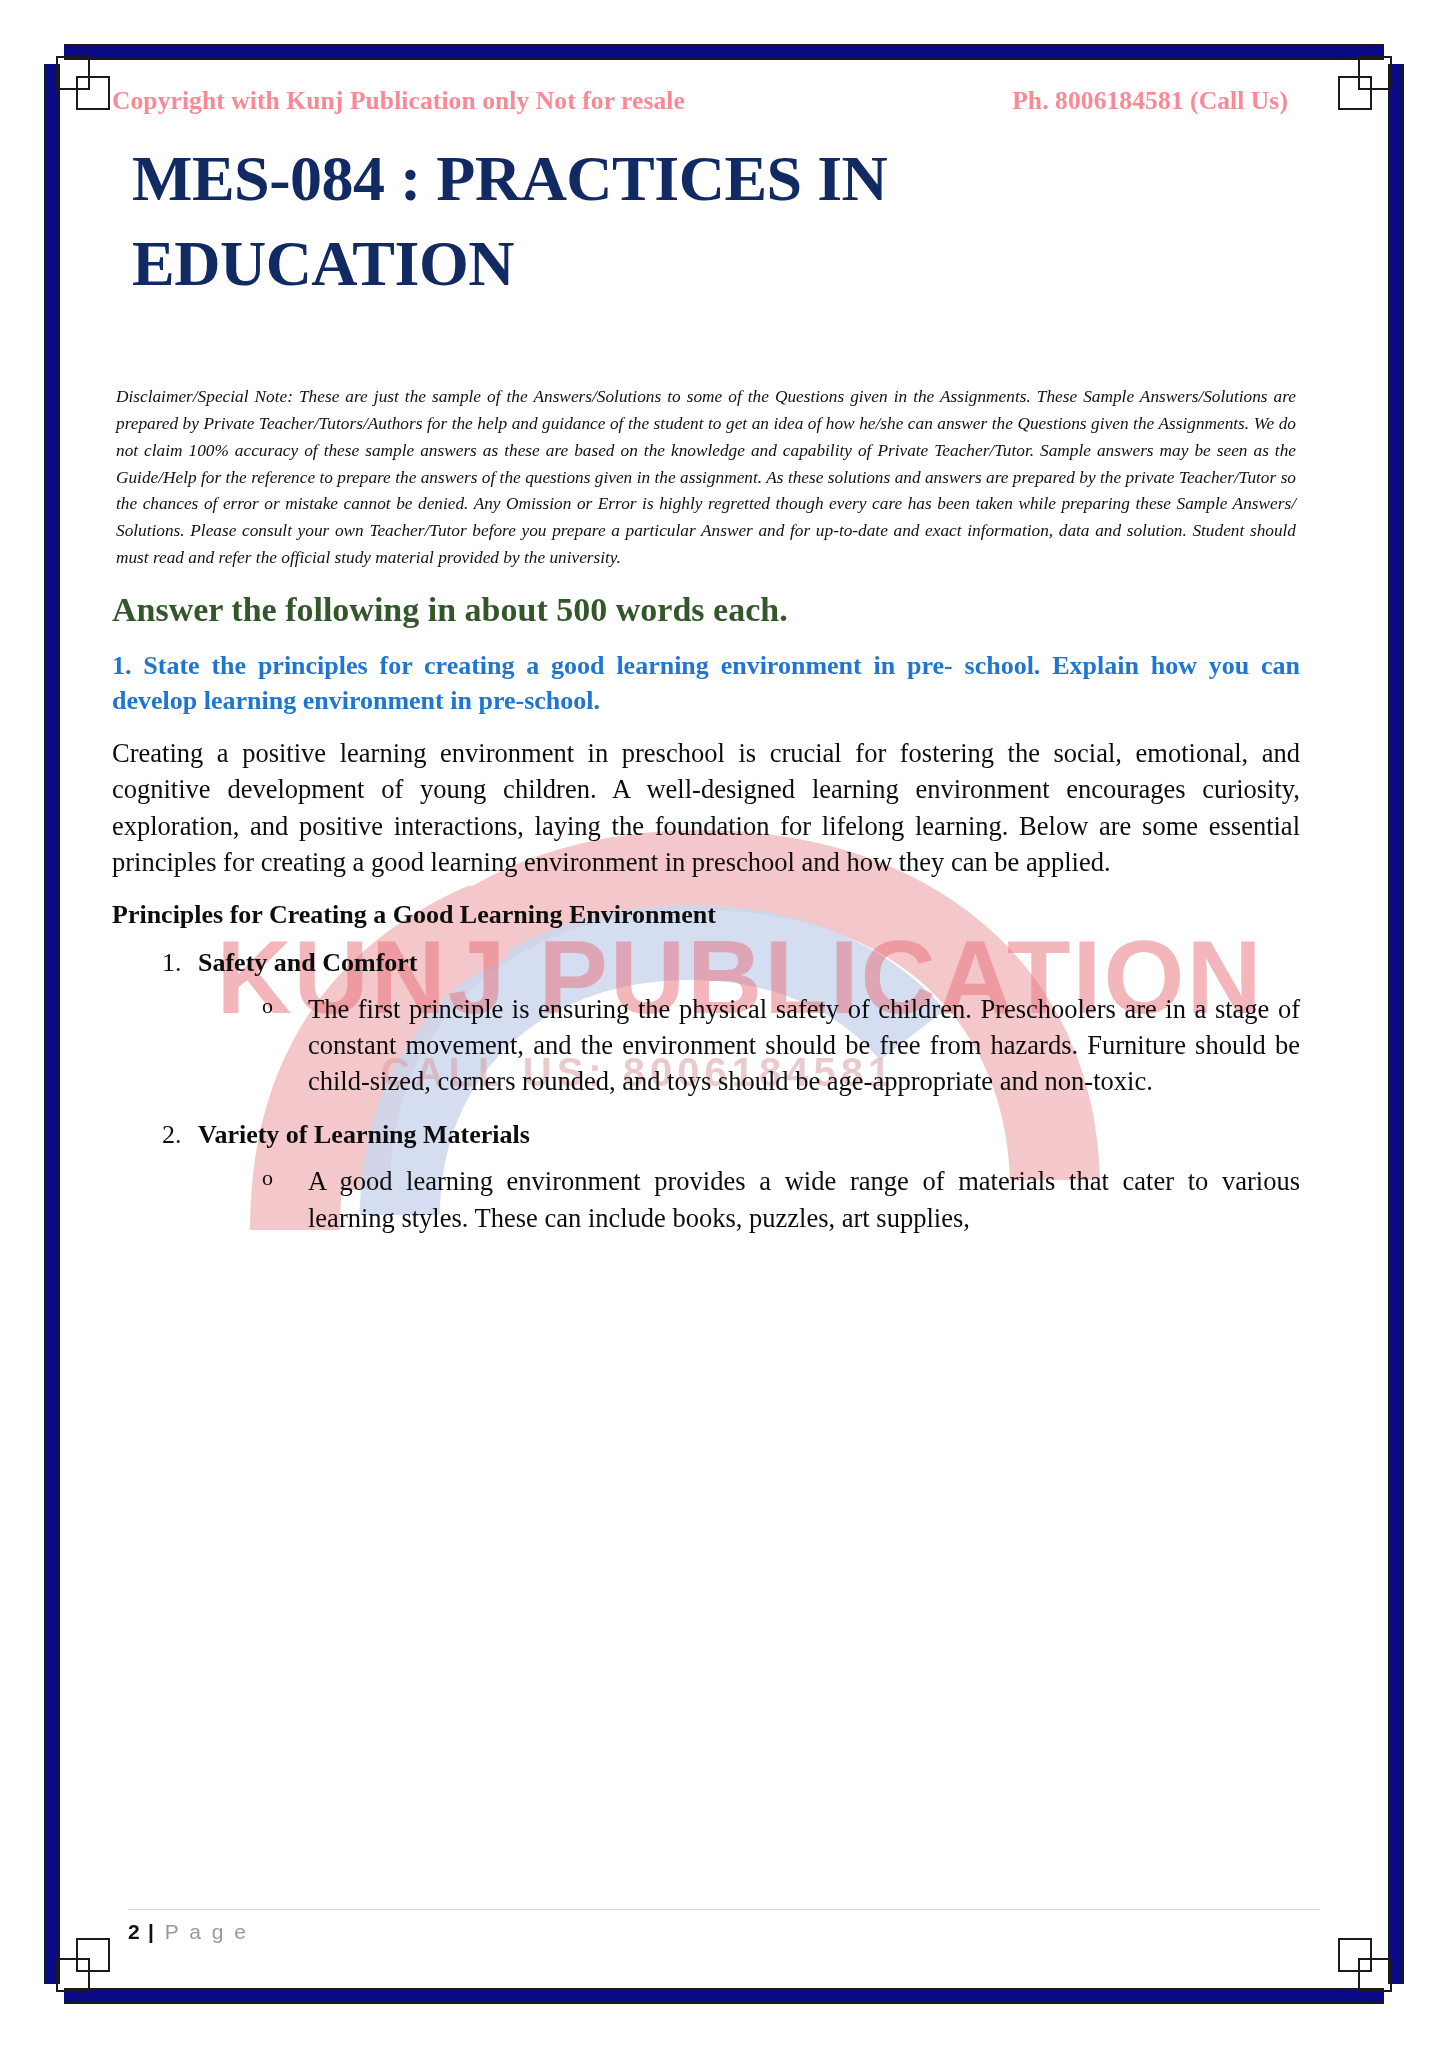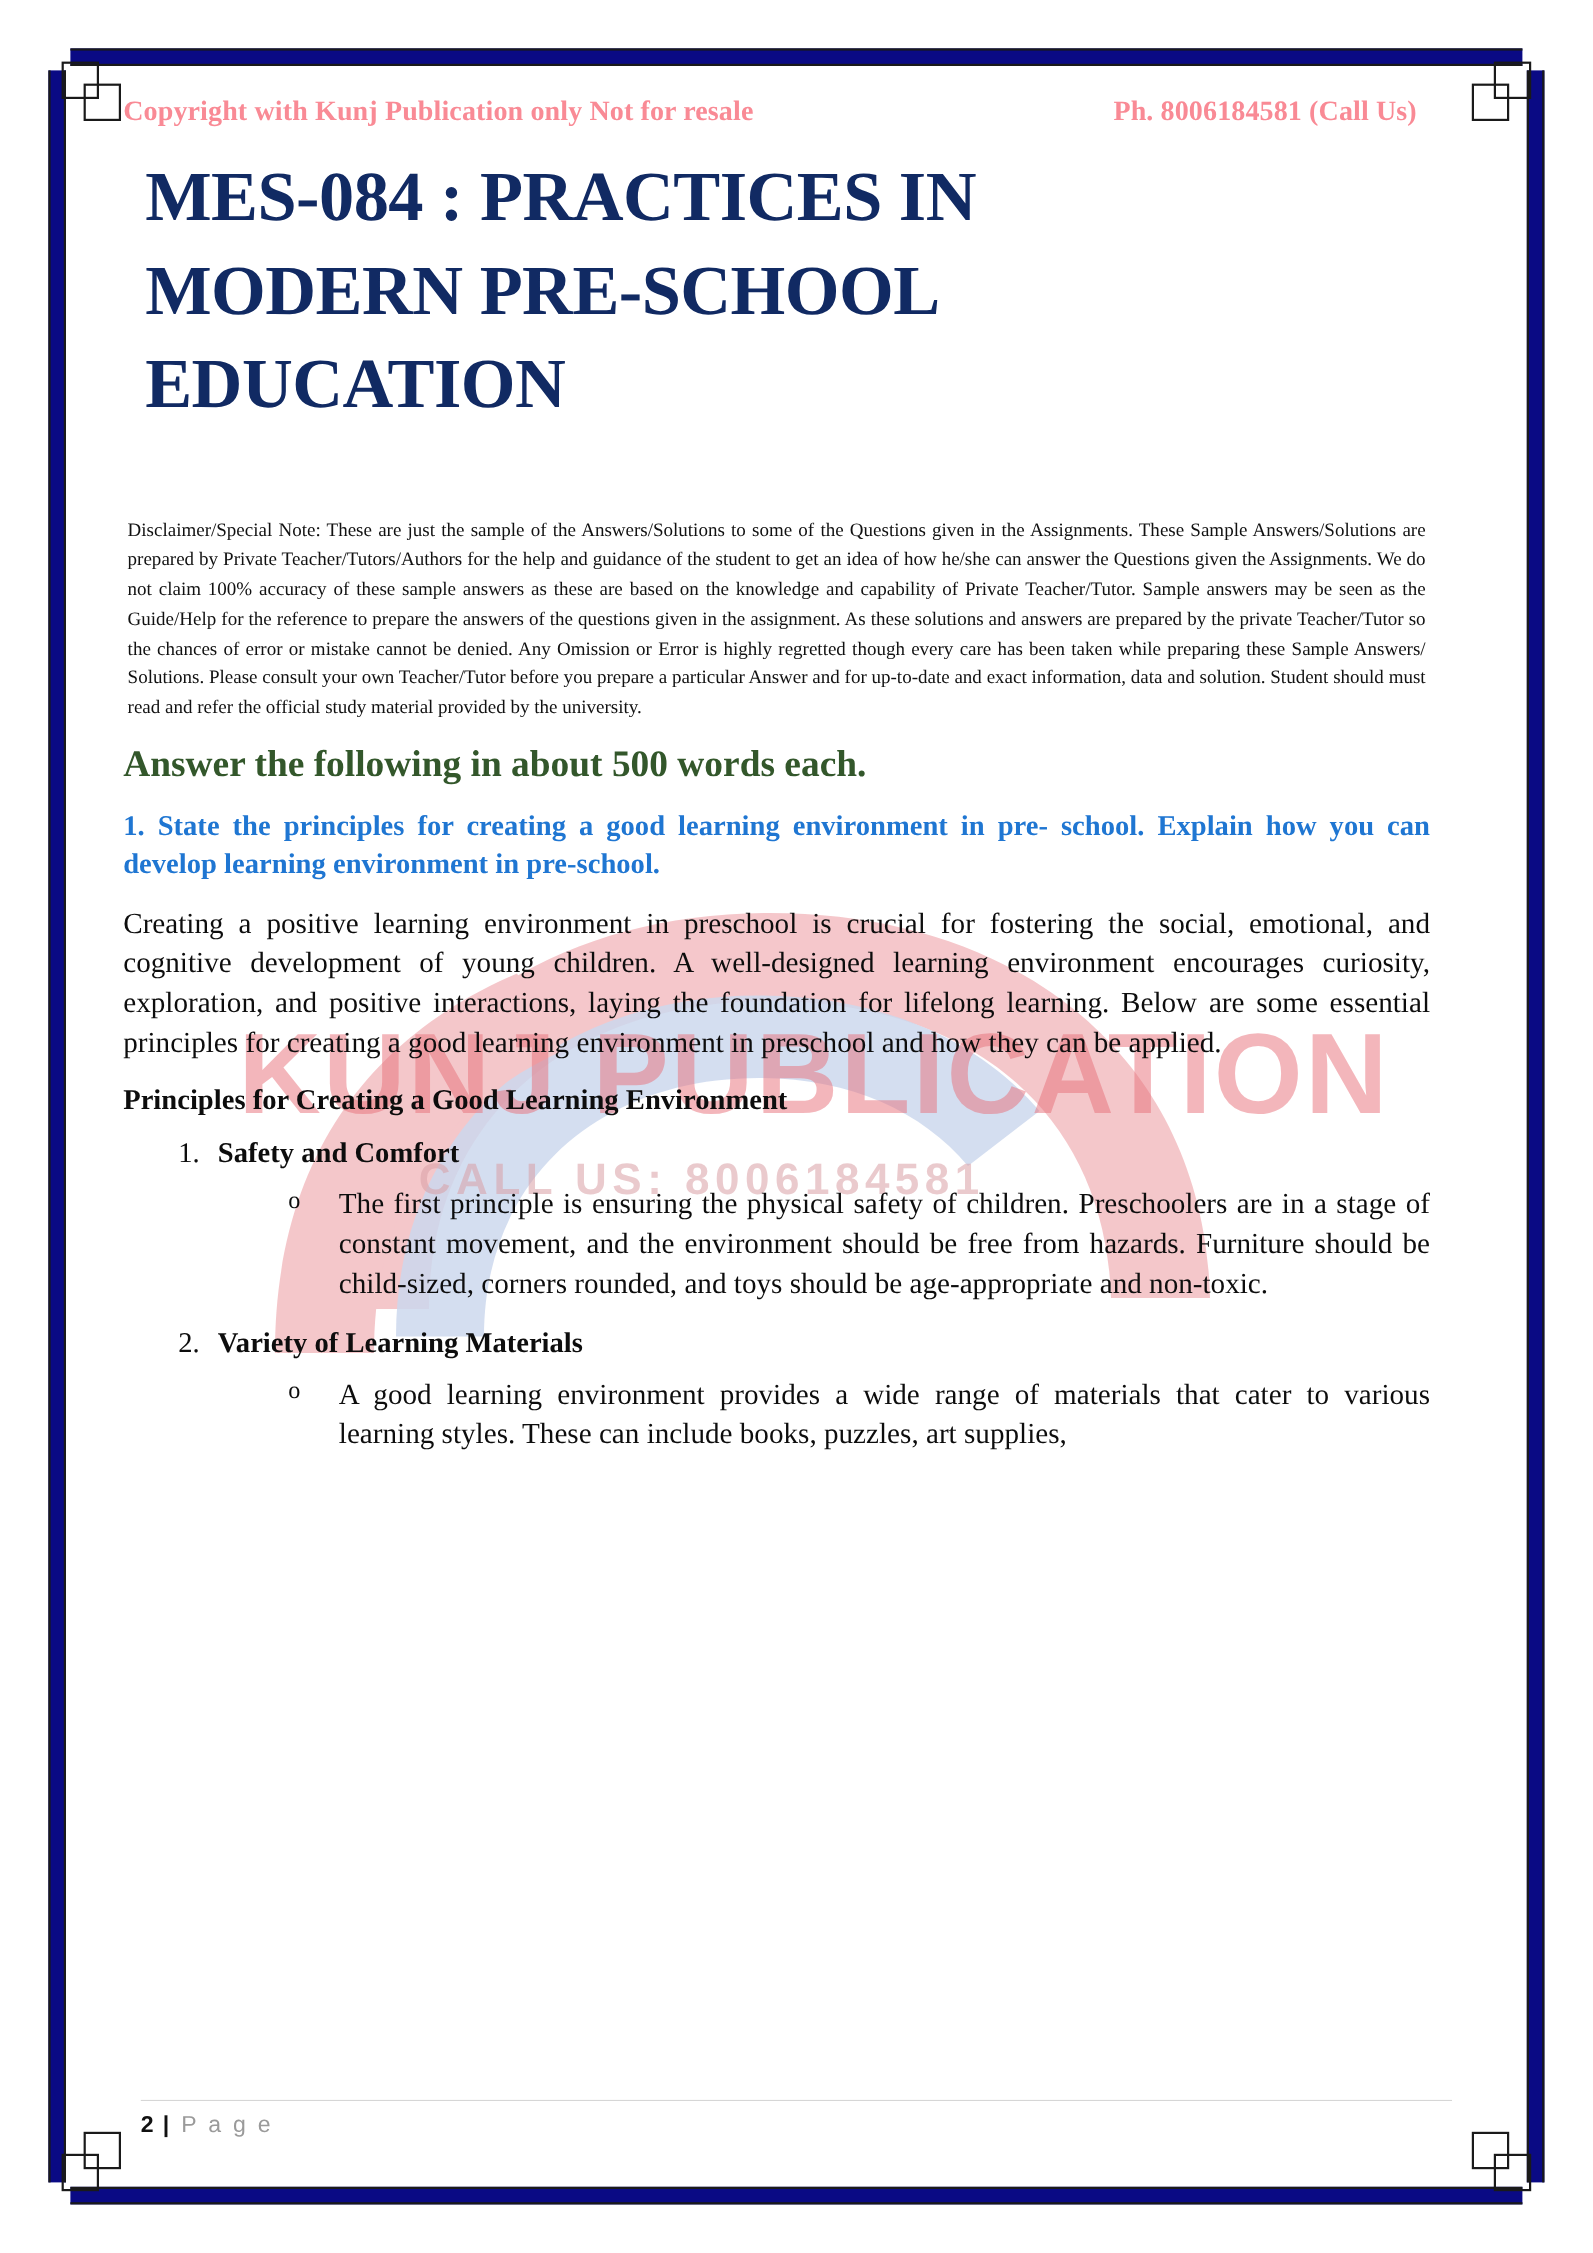--- a/index.html
+++ b/index.html
@@ -124,20 +124,21 @@
     color: #112a63;
     font-weight: bold;
     font-size: 64px;
     line-height: 1.33;
     letter-spacing: -0.5px;
     padding: 0 20px;
   }
 
   .disclaimer {
     margin-top: 78px;
+    font-style: italic;
     font-size: 17.3px;
     line-height: 1.55;
     text-align: justify;
     color: #111111;
     padding: 0 4px;
   }
 
   .answer-head {
     margin-top: 19px;
     color: #33572b;
@@ -270,21 +271,20 @@
 
 <div class="content">
 
   <div class="pub-header">
     <span>Copyright with Kunj Publication only Not for resale</span>
     <span class="ph">Ph. 8006184581 (Call Us)</span>
   </div>
 
   <div class="doc-title">
     <div>MES-084 : PRACTICES IN</div>
-    <div>MODERN PRE-SCHOOL</div>
     <div>EDUCATION</div>
   </div>
 
   <div class="disclaimer">Disclaimer/Special Note: These are just the sample of the Answers/Solutions to some of the Questions given in the Assignments. These Sample Answers/Solutions are prepared by Private Teacher/Tutors/Authors for the help and guidance of the student to get an idea of how he/she can answer the Questions given the Assignments. We do not claim 100% accuracy of these sample answers as these are based on the knowledge and capability of Private Teacher/Tutor. Sample answers may be seen as the Guide/Help for the reference to prepare the answers of the questions given in the assignment. As these solutions and answers are prepared by the private Teacher/Tutor so the chances of error or mistake cannot be denied. Any Omission or Error is highly regretted though every care has been taken while preparing these Sample Answers/ Solutions. Please consult your own Teacher/Tutor before you prepare a particular Answer and for up-to-date and exact information, data and solution. Student should must read and refer the official study material provided by the university.</div>
 
   <div class="answer-head">Answer the following in about 500 words each.</div>
 
   <div class="question">1. State the principles for creating a good learning environment in pre- school. Explain how you can develop learning environment in pre-school.</div>
 
   <div class="para">Creating a positive learning environment in preschool is crucial for fostering the social, emotional, and cognitive development of young children. A well-designed learning environment encourages curiosity, exploration, and positive interactions, laying the foundation for lifelong learning. Below are some essential principles for creating a good learning environment in preschool and how they can be applied.</div>

